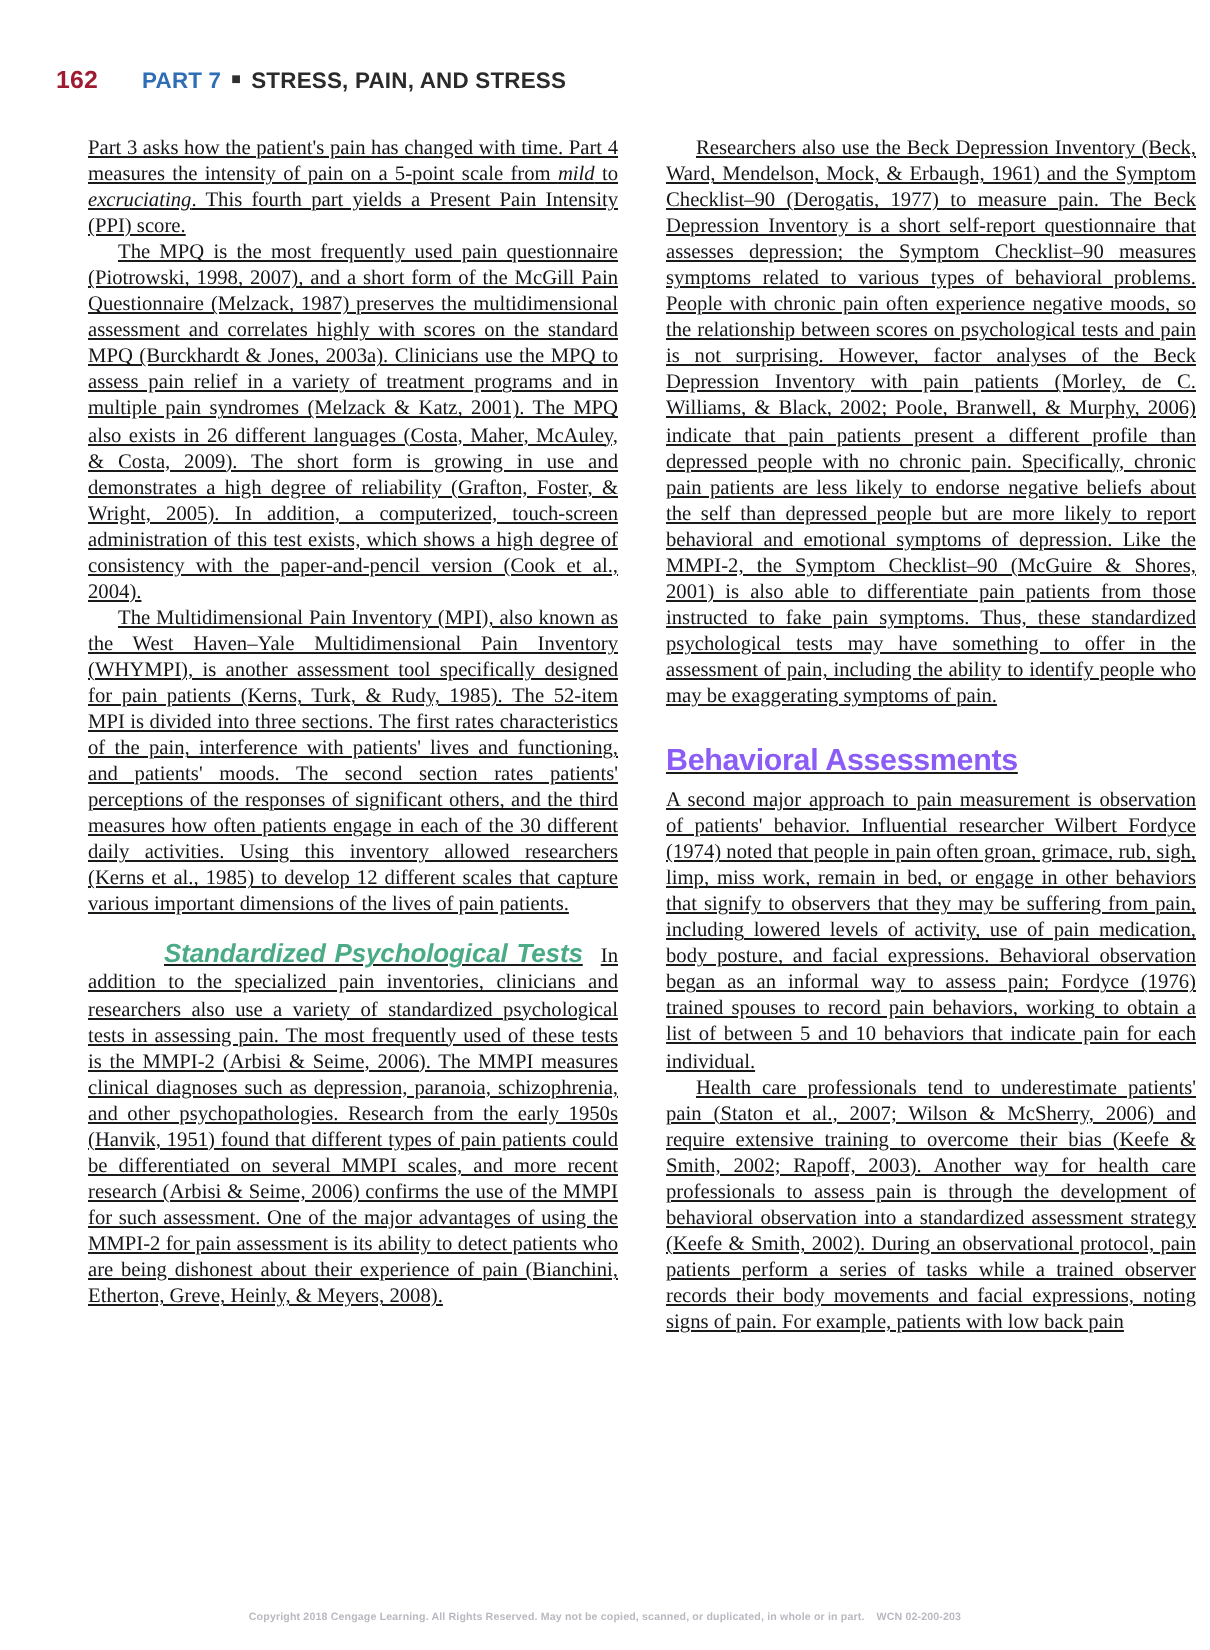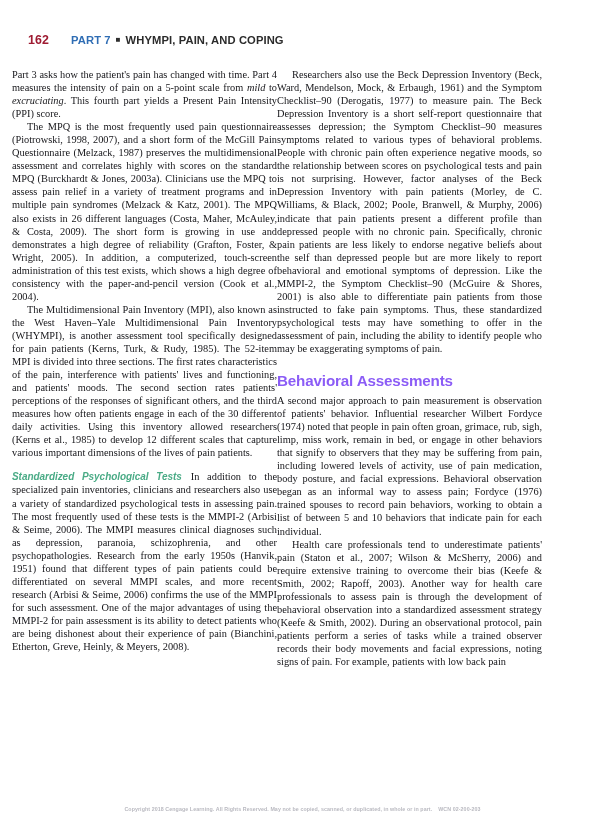--- a/index.html
+++ b/index.html
@@ -59,24 +59,26 @@
   }
   .head-title {
     color: #2b2b2b;
     font-weight: bold;
   }
 
   
   .columns {
     position: absolute;
     top: 68px;
-    left: 12px;
+    left: 44px;
     width: 554px;
     height: 718px;
     display: flex;
+    gap: 24px;
+    text-decoration: underline;
   }
   .col {
     width: 265px;
     font-size: 10.35px;
     line-height: 13.05px;
     text-align: justify;
     text-justify: inter-word;
     hyphens: manual;
     color: #16161a;
   }
@@ -92,22 +94,23 @@
   em {
     font-style: italic;
   }
 
   
   .runin-head {
     font-family: "Liberation Sans", sans-serif;
     font-weight: bold;
     font-style: italic;
     color: #4aab86;
-    font-size: 10px;
+    font-size: 13px;
     letter-spacing: -0.005em;
+    margin-left: 38px;
   }
   .runin-gap {
     display: inline-block;
     width: 9px;
   }
 
   
   .section-head {
     font-family: "Liberation Sans", sans-serif;
     font-weight: bold;
@@ -150,21 +153,21 @@
 </style>
 </head>
 <body>
 
 <div class="page">
 
   <div class="running-head">
     <span class="folio">162</span>
     <span class="part-label">PART 7</span>
     <span class="head-bullet">■</span>
-    <span class="head-title">WHYMPI, PAIN, AND COPING</span>
+    <span class="head-title">STRESS, PAIN, AND STRESS</span>
   </div>
 
   <div class="columns">
 
     <div class="col">
 
       <p class="no-indent"><span>Part 3 asks how the patient's pain has changed with time. Part 4 measures the intensity of pain on a 5-point scale from </span><em>mild</em><span> to </span><em>excruciating</em><span>. This fourth part yields a Present Pain Intensity (PPI) score.</span></p>
 
       <p>The MPQ is the most frequently used pain questionnaire (Piotrowski, 1998, 2007), and a short form of the McGill Pain Questionnaire (Melzack, 1987) preserves the multidimensional assessment and correlates highly with scores on the standard MPQ (Burckhardt &amp; Jones, 2003a). Clinicians use the MPQ to assess pain relief in a variety of treatment programs and in multiple pain syndromes (Melzack &amp; Katz, 2001). The MPQ also exists in 26 different languages (Costa, Maher, McAuley, &amp; Costa, 2009). The short form is growing in use and demonstrates a high degree of reliability (Grafton, Foster, &amp; Wright, 2005). In addition, a computerized, touch-screen administration of this test exists, which shows a high degree of consistency with the paper-and-pencil version (Cook et al., 2004).</p>
 

